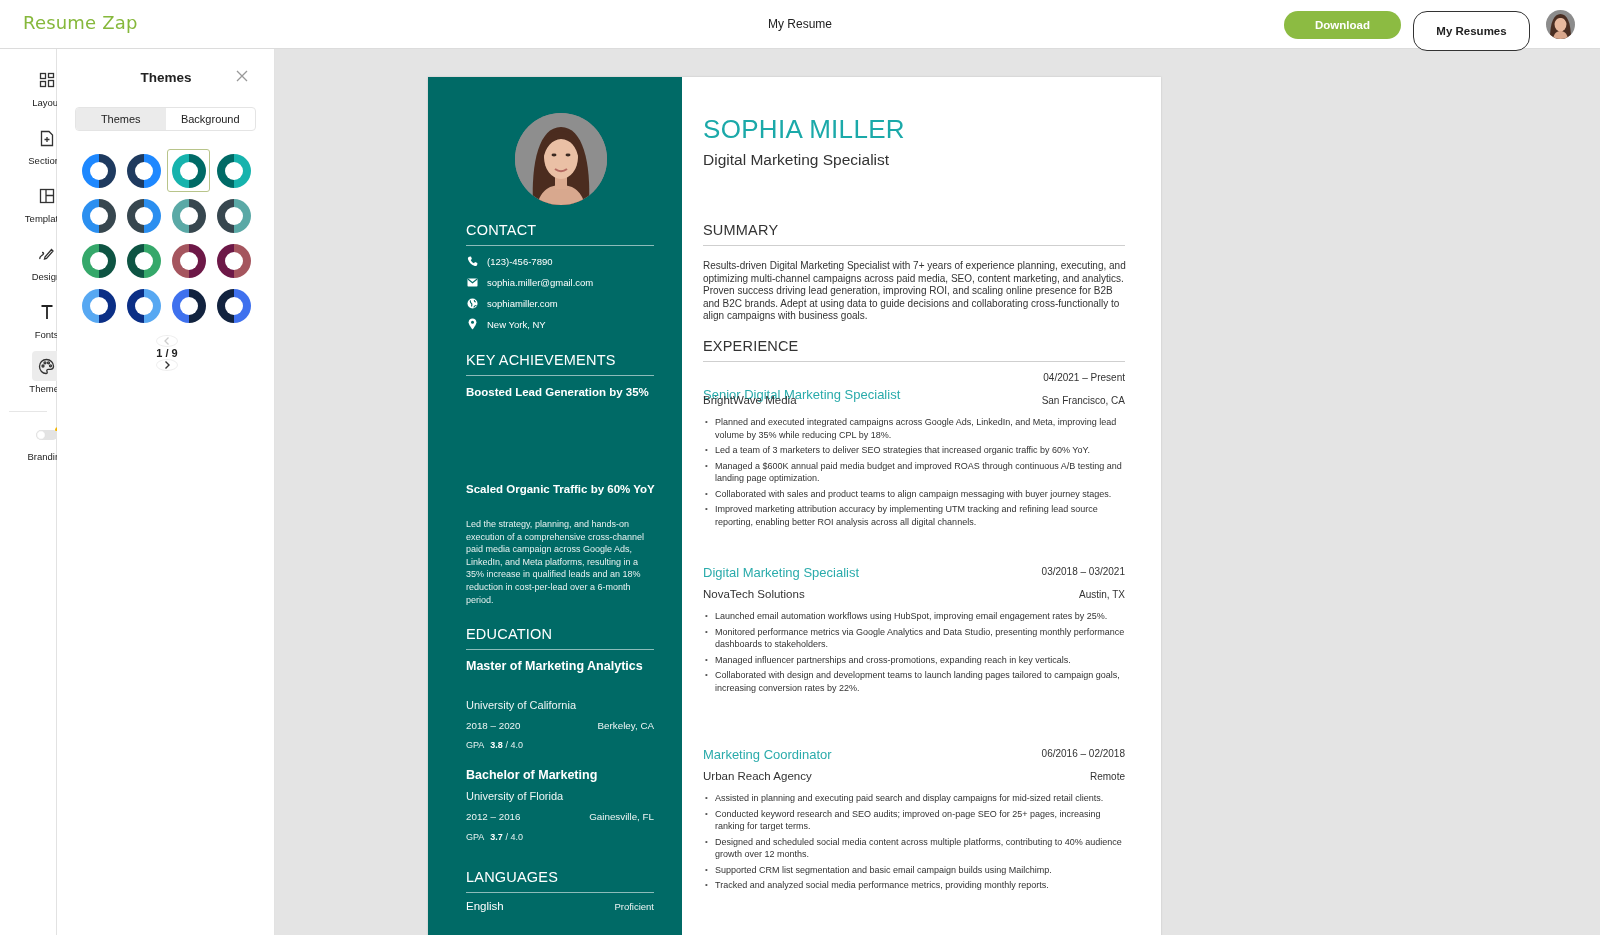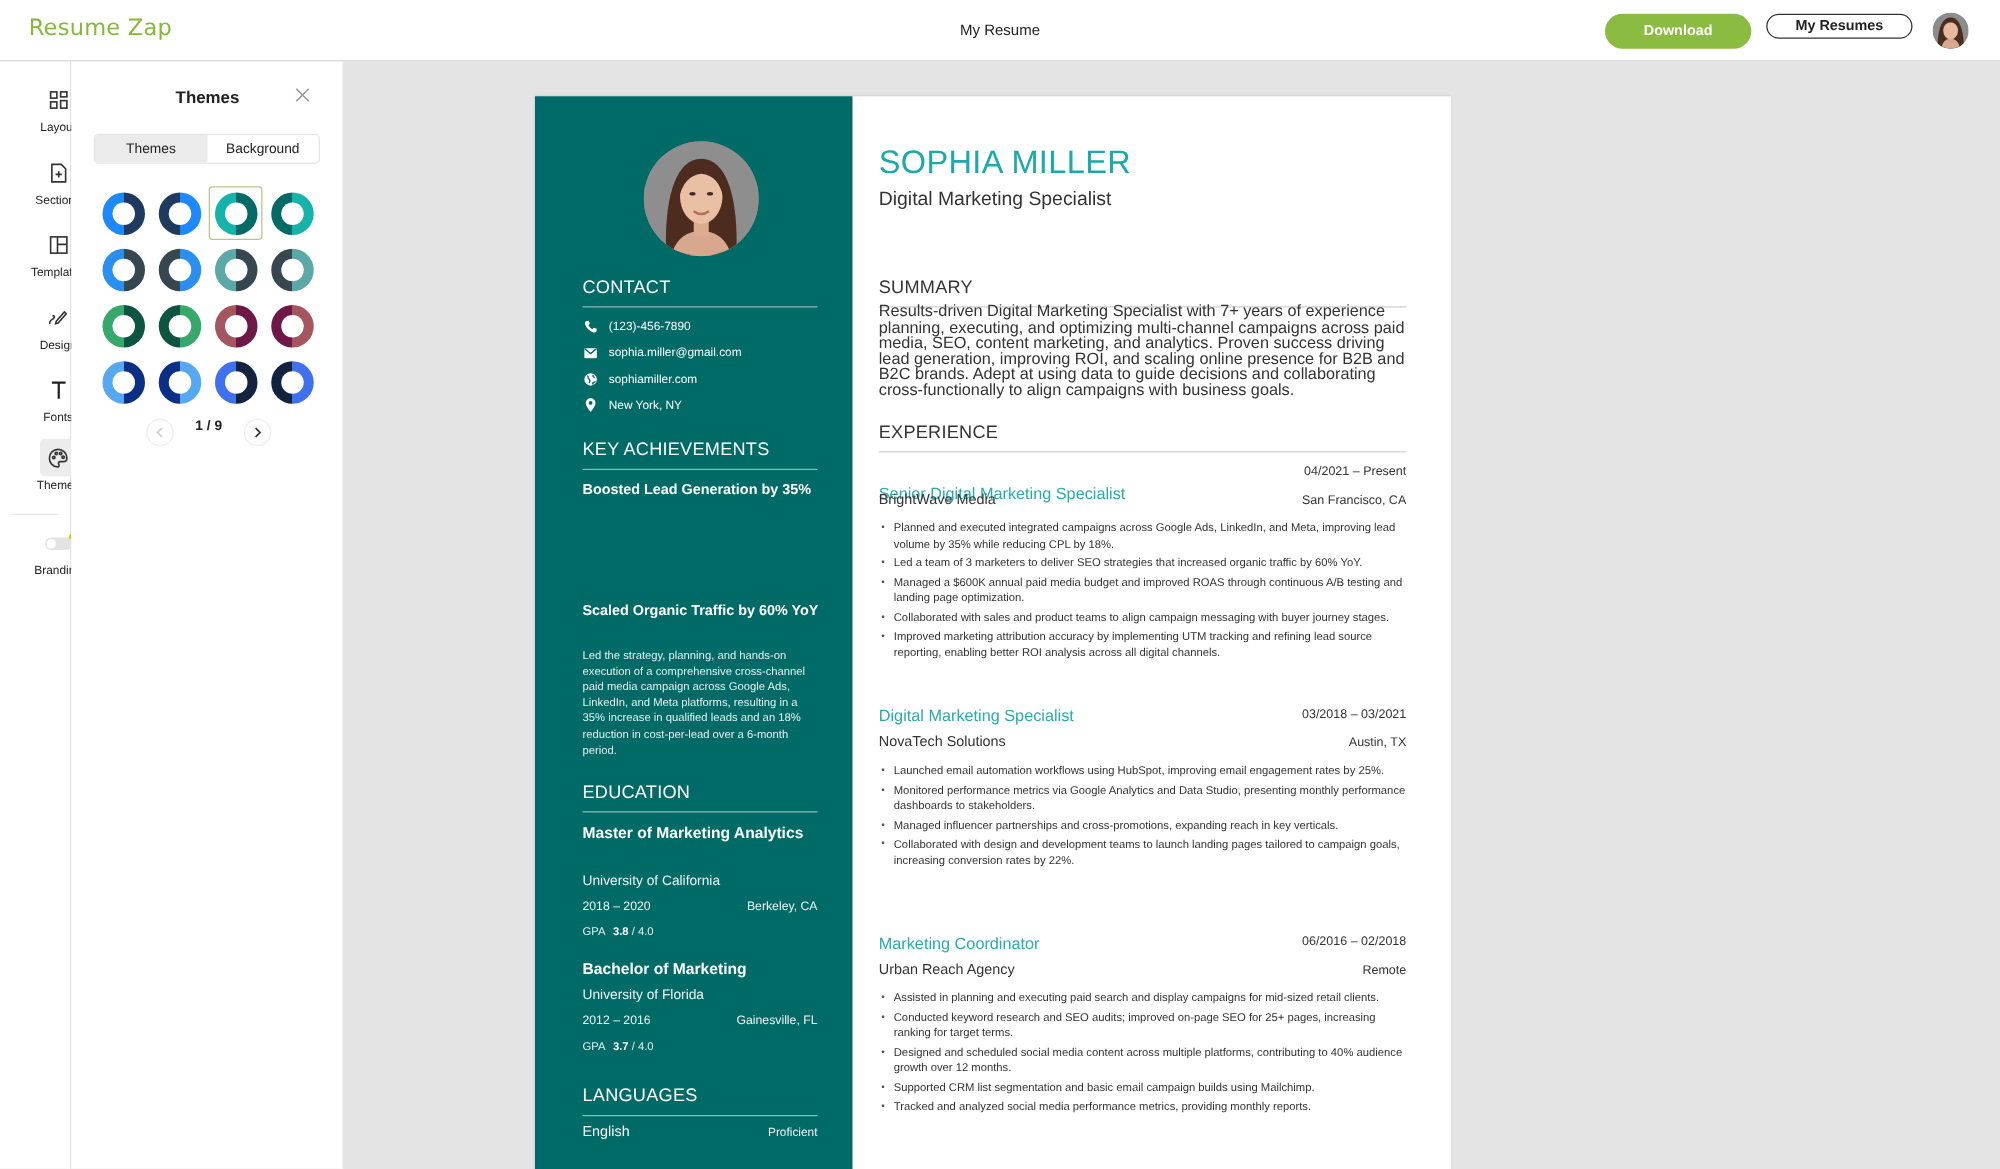--- a/index.html
+++ b/index.html
@@ -3,21 +3,21 @@
 <meta charset="utf-8">
 <style>
   * { box-sizing: border-box; margin: 0; padding: 0; }
   html, body { width: 1600px; height: 935px; overflow: hidden; background: #e4e4e4; font-family: "Liberation Sans", sans-serif; color: #222; }
 
   
   .topbar { position: absolute; left: 0; top: 0; width: 1600px; height: 49px; background: #fff; border-bottom: 1px solid #dcdcdc; z-index: 5; }
   .logo { position: absolute; left: 23px; top: 12px; font-size: 18px; color: #86b83b; letter-spacing: 0.2px; font-family: "DejaVu Sans", sans-serif; }
   .doc-title { position: absolute; left: 0; width: 1600px; top: 17px; text-align: center; font-size: 12px; color: #222; }
   .btn-download { position: absolute; left: 1284px; top: 11px; width: 117px; height: 28px; border-radius: 14px; background: #8cbb42; color: #fff; font-size: 11.5px; font-weight: bold; border: none; display: flex; align-items: center; justify-content: center; }
-  .btn-myresumes { position: absolute; left: 1413px; top: 11px; width: 117px; height: 20px; border-radius: 14px; background: #fff; color: #222; font-size: 11.5px; font-weight: bold; border: 1px solid #333; display: flex; align-items: center; justify-content: center; }
+  .btn-myresumes { position: absolute; left: 1413px; top: 11px; width: 117px; height: 40px; border-radius: 14px; background: #fff; color: #222; font-size: 11.5px; font-weight: bold; border: 1px solid #333; display: flex; align-items: center; justify-content: center; }
   .top-avatar { position: absolute; left: 1546px; top: 10px; width: 29px; height: 29px; border-radius: 50%; overflow: hidden; }
 
   
   .rail { position: absolute; left: 0; top: 49px; width: 57px; height: 886px; background: #fff; border-right: 1px solid #e2e2e2; }
   .rail-item { position: absolute; left: 0; width: 56px; height: 56px; display: flex; flex-direction: column; align-items: center; padding-left: 37px; }
   .rail-icon { width: 30px; height: 30px; display: flex; align-items: center; justify-content: center; border-radius: 4px; }
   .rail-item.active .rail-icon { background: #ececec; }
   .rail-label { font-size: 9.5px; color: #222; margin-top: 2px; }
   .rail-divider { position: absolute; left: 9px; top: 137px; width: 38px; height: 1px; background: #e6e6e6; }
 
@@ -26,21 +26,21 @@
   .panel-title { position: absolute; left: 0; width: 218px; top: 21px; text-align: center; font-size: 13.5px; font-weight: bold; color: #222; }
   .panel-close { position: absolute; left: 178px; top: 20px; width: 14px; height: 14px; }
   .seg { position: absolute; left: 18px; top: 58px; width: 181px; height: 24px; border: 1px solid #e4e4e4; border-radius: 4px; display: flex; overflow: hidden; background: #fff; }
   .seg-btn { flex: 1; font-size: 11px; display: flex; align-items: center; justify-content: center; color: #222; }
   .seg-btn.active { background: #ebebeb; }
   .swatches { position: absolute; left: 20px; top: 100px; width: 182px; display: grid; grid-template-columns: repeat(4, 45px); grid-auto-rows: 45px; }
   .swatch { width: 43px; height: 43px; display: flex; align-items: center; justify-content: center; border: 1px solid transparent; border-radius: 3px; }
   .swatch.selected { border-color: #b8c48a; }
   .ring { width: 34px; height: 34px; border-radius: 50%; position: relative; }
   .ring::after { content: ""; position: absolute; left: 8px; top: 8px; width: 18px; height: 18px; border-radius: 50%; background: #fff; }
-  .pager { position: absolute; left: 60px; top: 286px; width: 100px; height: 22px; display: flex; align-items: flex-start; justify-content: space-between; }
+  .pager { position: absolute; left: 60px; top: 286px; width: 100px; height: 22px; display: flex; align-items: center; justify-content: space-between; flex-direction: column; }
   .pager-btn { width: 22px; height: 22px; border-radius: 50%; border: 1px solid #eee; display: flex; align-items: center; justify-content: center; background: #fff; }
   .pager-text { font-size: 11px; color: #222; font-weight: bold; }
 
   
   .canvas { position: absolute; left: 275px; top: 49px; width: 1325px; height: 886px; background: #e4e4e4; }
   .resume { position: absolute; left: 428px; top: 77px; width: 733px; height: 870px; background: #fff; box-shadow: 0 0 2px rgba(0,0,0,0.15); }
   .side { position: absolute; left: 0; top: 0; width: 254px; height: 100%; background: #006a66; color: #fff; }
   .photo { position: absolute; left: 87px; top: 36px; width: 92px; height: 92px; border-radius: 50%; overflow: hidden; background: #8a8a8a; }
   .side-h { position: absolute; left: 38px; font-size: 14.5px; color: #fff; letter-spacing: 0.2px; }
   .side-rule { position: absolute; left: 38px; width: 188px; height: 1px; background: rgba(255,255,255,0.55); }
@@ -55,21 +55,21 @@
   .edu-gpa b { font-weight: bold; color: #fff; margin-left: 6px; }
   .lang-row { position: absolute; left: 38px; width: 188px; display: flex; justify-content: space-between; align-items: baseline; }
   .lang-name { font-size: 11.5px; color: #fff; }
   .lang-level { font-size: 9.5px; color: #eef5f4; }
 
   .main { position: absolute; left: 254px; top: 0; width: 479px; height: 100%; }
   .name { position: absolute; left: 21px; top: 37px; font-size: 26px; color: #1ba9a9; letter-spacing: 0.3px; }
   .headline { position: absolute; left: 21px; top: 74px; font-size: 15.5px; color: #333; }
   .main-h { position: absolute; left: 21px; font-size: 14.5px; color: #333; letter-spacing: 0.2px; }
   .main-rule { position: absolute; left: 21px; width: 422px; height: 1px; background: #cfcfcf; }
-  .summary { position: absolute; left: 21px; top: 166px; width: 424px; font-size: 13px; color: #333; line-height: 12.5px; }
+  .summary { position: absolute; left: 21px; top: 183px; width: 424px; font-size: 10px; color: #333; line-height: 12.5px; }
   .job-title { position: absolute; left: 21px; font-size: 13px; color: #2aabab; }
   .job-date { position: absolute; right: 36px; font-size: 10px; color: #333; }
   .job-company { position: absolute; left: 21px; font-size: 11.5px; color: #333; }
   .job-loc { position: absolute; right: 36px; font-size: 10px; color: #333; }
   .bullets { position: absolute; left: 21px; width: 424px; list-style: none; }
   .bullets li { position: relative; padding-left: 12px; font-size: 9px; color: #333; line-height: 12.5px; margin-bottom: 3px; }
   .bullets li::before { content: "•"; position: absolute; left: 2px; top: 0; color: #555; font-size: 8px; }
 </style>
 </head>
 <body>

